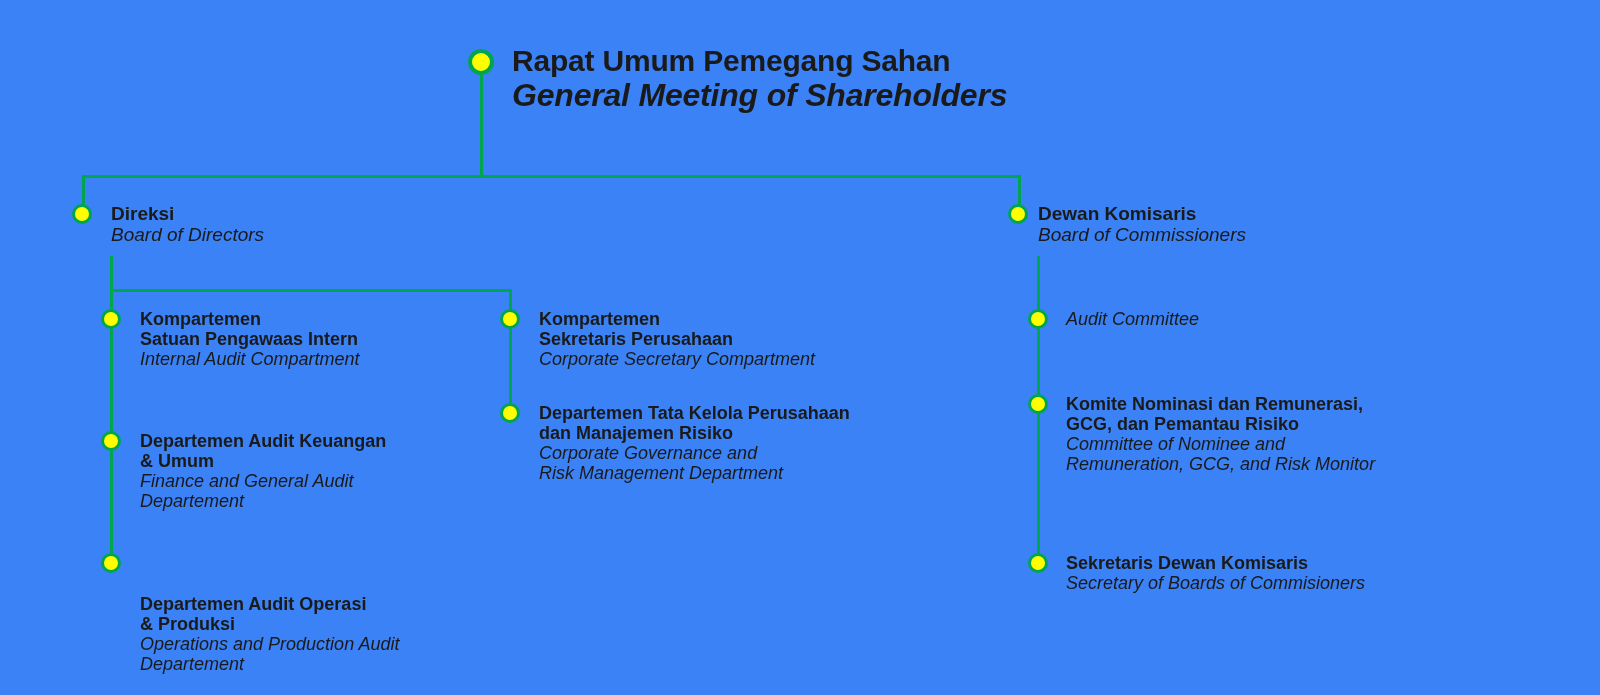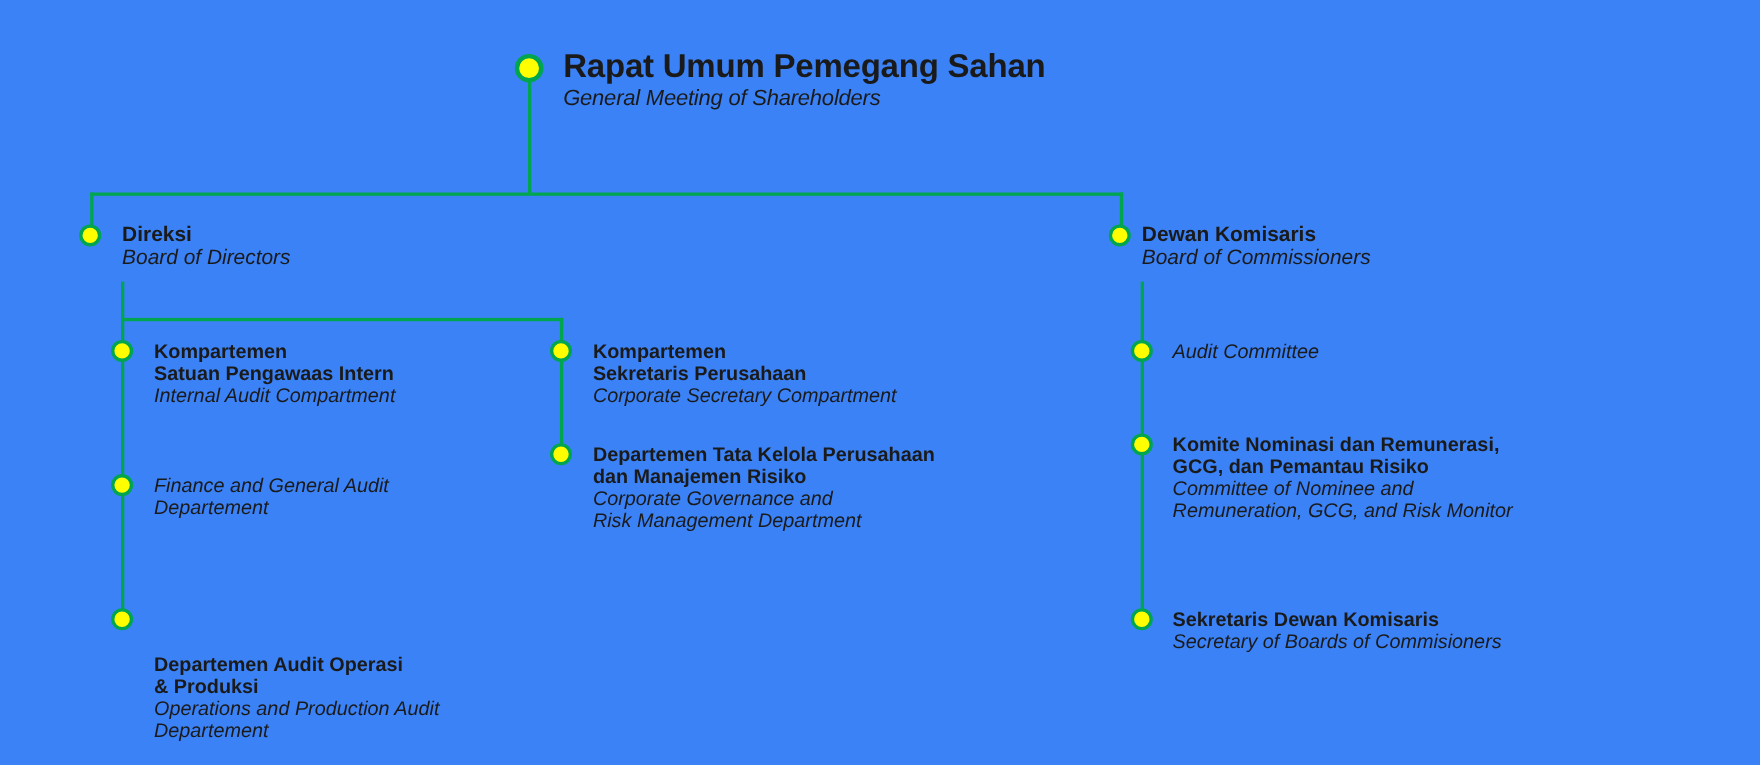--- a/index.html
+++ b/index.html
@@ -55,21 +55,21 @@
   }
   .nt-en {
     font-style: italic;
     color: #1a1a1a;
     line-height: 1.12;
     white-space: pre-line;
   }
 
   
   .lvl1 .nt-id { font-size: 30px; letter-spacing: -0.2px; }
-  .lvl1 .nt-en { font-size: 20px; letter-spacing: -0.2px; }
+  .lvl1 .nt-en { font-size: 32px; letter-spacing: -0.2px; font-weight: bold; }
 
   
   .lvl2 .nt-id { font-size: 19px; }
   .lvl2 .nt-en { font-size: 19px; }
 
   
   .lvl3 .nt-id { font-size: 18px; }
   .lvl3 .nt-en { font-size: 18px; }
 </style>
 </head>
@@ -113,20 +113,22 @@
 
   <div class="node-dot" style="left:101px; top:309px;"></div>
   <div class="node-text lvl3" style="left:140px; top:309px; width:400px;">
     <div class="nt-id">Kompartemen
 Satuan Pengawaas Intern</div>
     <div class="nt-en">Internal Audit Compartment</div>
   </div>
 
   <div class="node-dot" style="left:101px; top:431px;"></div>
   <div class="node-text lvl3" style="left:140px; top:431px; width:400px;">
+    <div class="nt-id">Departemen Audit Keuangan
+&amp; Umum</div>
     <div class="nt-en">Finance and General Audit
 Departement</div>
   </div>
 
   <div class="node-dot" style="left:101px; top:553px;"></div>
   <div class="node-text lvl3" style="left:140px; top:553px; width:400px;margin-top:41px;">
     <div class="nt-id">Departemen Audit Operasi
 &amp; Produksi</div>
     <div class="nt-en">Operations and Production Audit
 Departement</div>

